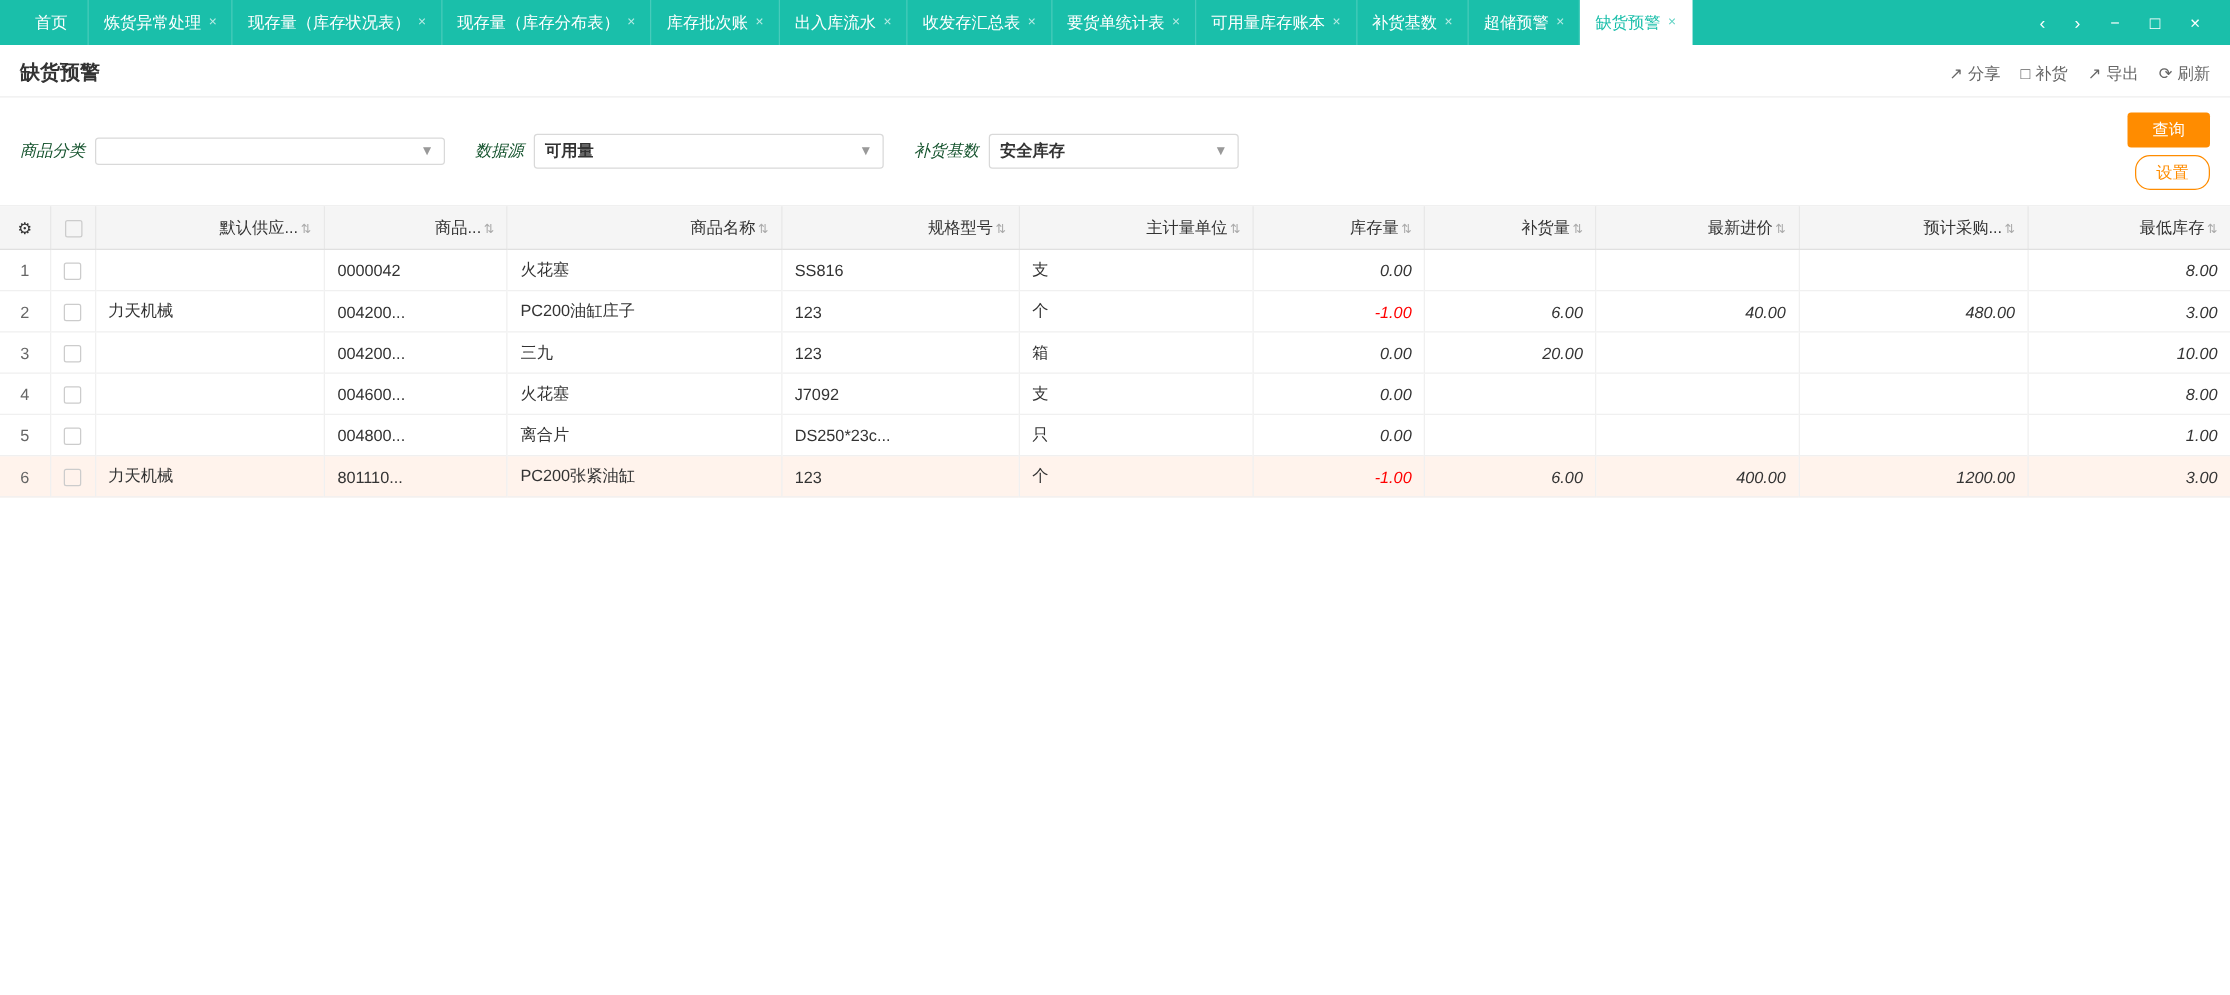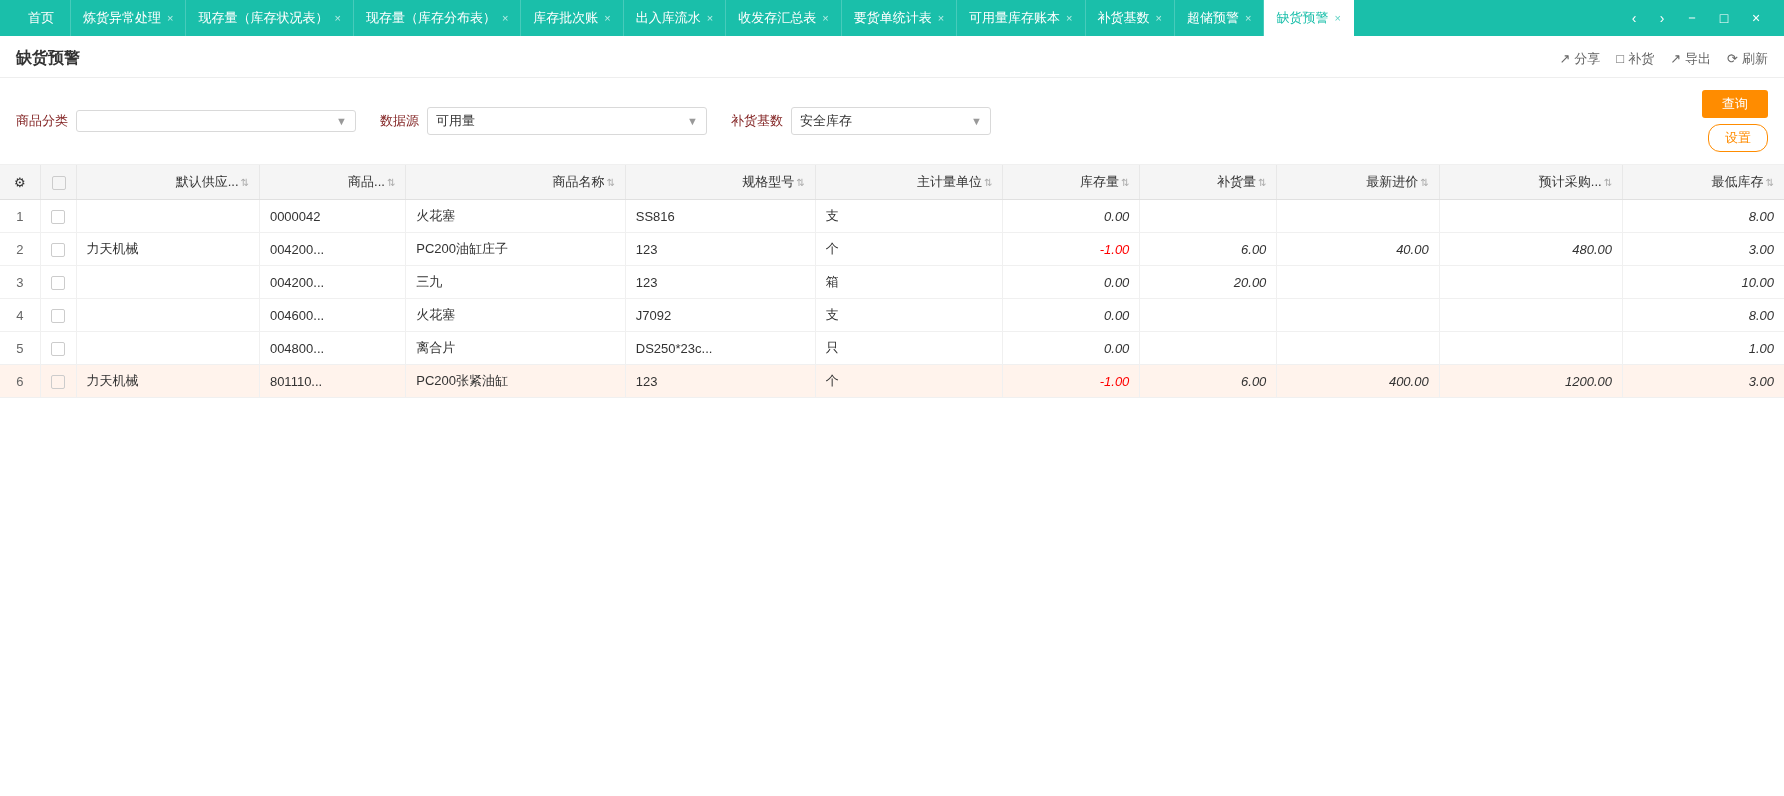--- a/index.html
+++ b/index.html
@@ -116,39 +116,41 @@
       padding: 12px 16px;
       gap: 24px;
       border-bottom: 1px solid #f0f0f0;
     }
     .filter-item {
       display: flex;
       align-items: center;
       gap: 8px;
     }
     .filter-label {
-      color: #7f1d1d;
+      color: #14532d;
       white-space: nowrap;
       font-size: 13px;
+      font-style: italic;
     }
     .filter-select {
       display: flex;
       align-items: center;
       border: 1px solid #d9d9d9;
       border-radius: 3px;
       padding: 4px 8px;
       min-width: 200px;
       background: #fff;
       cursor: pointer;
       position: relative;
     }
     .filter-select-text {
       flex: 1;
       color: #333;
       font-size: 13px;
+      font-weight: bold;
     }
     .filter-select-arrow {
       color: #999;
       font-size: 11px;
     }
     .filter-actions {
       margin-left: auto;
       display: flex;
       flex-direction: column;
       gap: 6px;

